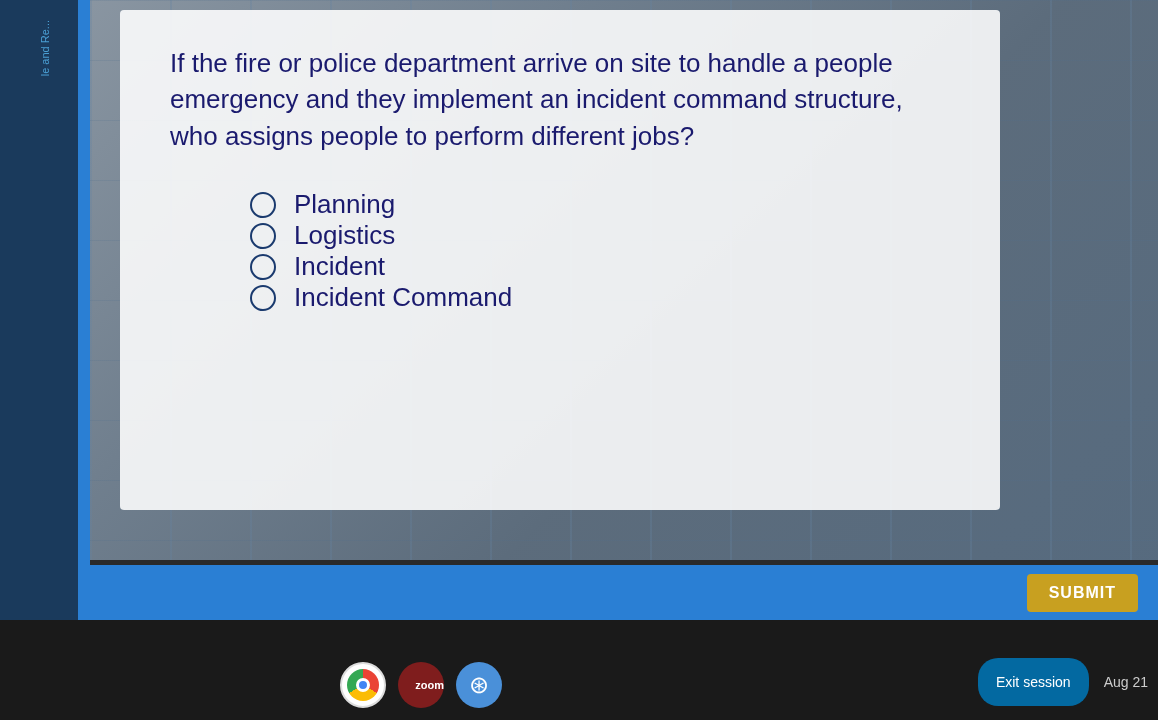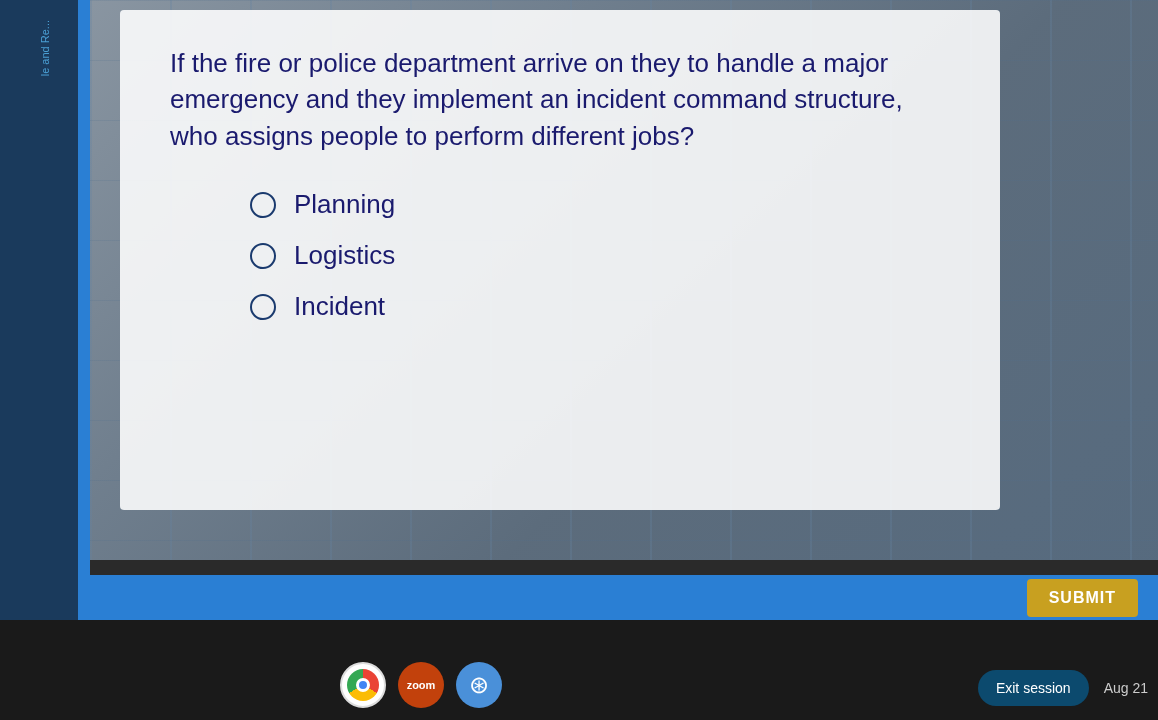--- a/index.html
+++ b/index.html
@@ -118,21 +118,20 @@
       font-size: 26px;
       color: #1a1a6e;
       font-weight: 400;
       line-height: 1.4;
       margin-bottom: 35px;
     }
 
     .answer-options {
       display: flex;
       flex-direction: column;
-      gap: 20px;
       padding-left: 80px;
     }
 
     .answer-option {
       display: flex;
       align-items: center;
       gap: 18px;
       cursor: pointer;
     }
 
@@ -151,21 +150,21 @@
       color: #1a1a6e;
       font-weight: 400;
     }
 
     
     .bottom-toolbar {
       position: absolute;
       bottom: 100px;
       left: 90px;
       width: 1068px;
-      height: 45px;
+      height: 55px;
       background: #2a7fd4;
       display: flex;
       align-items: center;
       justify-content: flex-end;
       padding: 0 20px;
     }
 
     .submit-btn {
       background: #c8a020;
       color: white;
@@ -247,21 +246,22 @@
 
     .chrome-center {
       width: 14px;
       height: 14px;
       border-radius: 50%;
       background: #4285f4;
       border: 3px solid white;
     }
 
     .zoom-icon {
-      background: #c2410c;
+      background: #7f1d1d;
+      justify-content: flex-end;
     }
 
     .zoom-text {
       color: white;
       font-size: 11px;
       font-weight: bold;
     }
 
     .spiral-icon {
       background: #4a90d9;
@@ -276,24 +276,24 @@
     .right-controls {
       position: absolute;
       bottom: 14px;
       right: 10px;
       display: flex;
       align-items: center;
       gap: 15px;
     }
 
     .exit-btn {
-      background: #0c4a6e;
+      background: #0369a1;
       color: white;
       border: none;
-      padding: 10px 18px;
+      padding: 16px 18px;
       font-size: 14px;
       border-radius: 20px;
       cursor: pointer;
     }
 
     .date-text {
       color: #ccc;
       font-size: 14px;
     }
   </style>
@@ -306,39 +306,43 @@
   <div class="sidebar-blue-bar"></div>
   <span class="sidebar-label">le and Re...</span>
 </div>
 
 <div class="main-content">
   <div class="building-bg"></div>
   <div class="building-columns"></div>
   <div class="building-horizontal"></div>
 
   <div class="question-card">
-    <p class="question-text">If the fire or police department arrive on they to handle a major emergency and they implement an incident command structure, who assigns people to perform different jobs?</p>
+    <p class="question-text">If the fire or police department arrive on site to handle a people emergency and they implement an incident command structure, who assigns people to perform different jobs?</p>
 
     <div class="answer-options">
 
       <div class="answer-option">
         <div class="radio-circle"></div>
         <span class="answer-label">Planning</span>
       </div>
 
       <div class="answer-option">
         <div class="radio-circle"></div>
         <span class="answer-label">Logistics</span>
       </div>
 
       <div class="answer-option">
         <div class="radio-circle"></div>
         <span class="answer-label">Incident</span>
       </div>
 
+      <div class="answer-option">
+        <div class="radio-circle"></div>
+        <span class="answer-label">Incident Command</span>
+      </div>
 
     </div>
   </div>
 </div>
 
 <div class="bottom-toolbar">
   <button class="submit-btn">SUBMIT</button>
 </div>
 
 <div class="search-bar">

